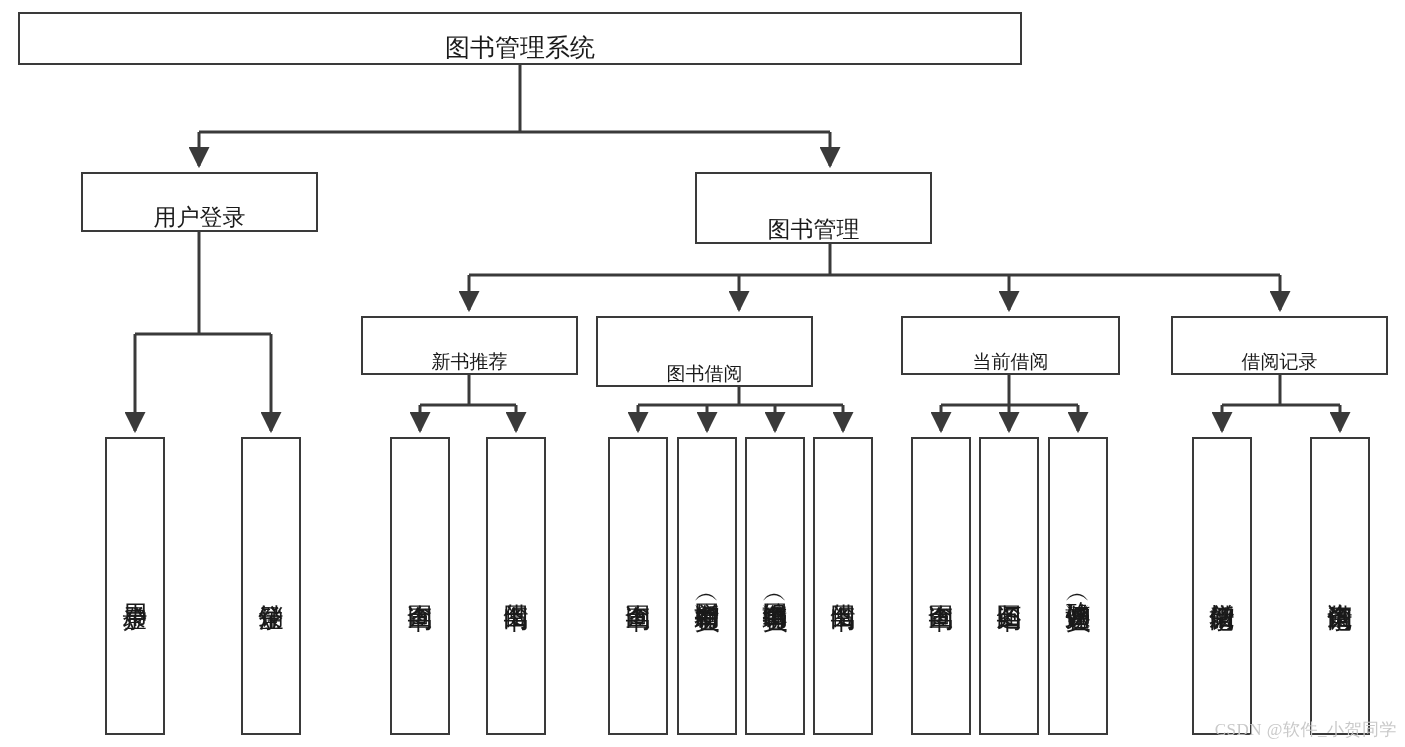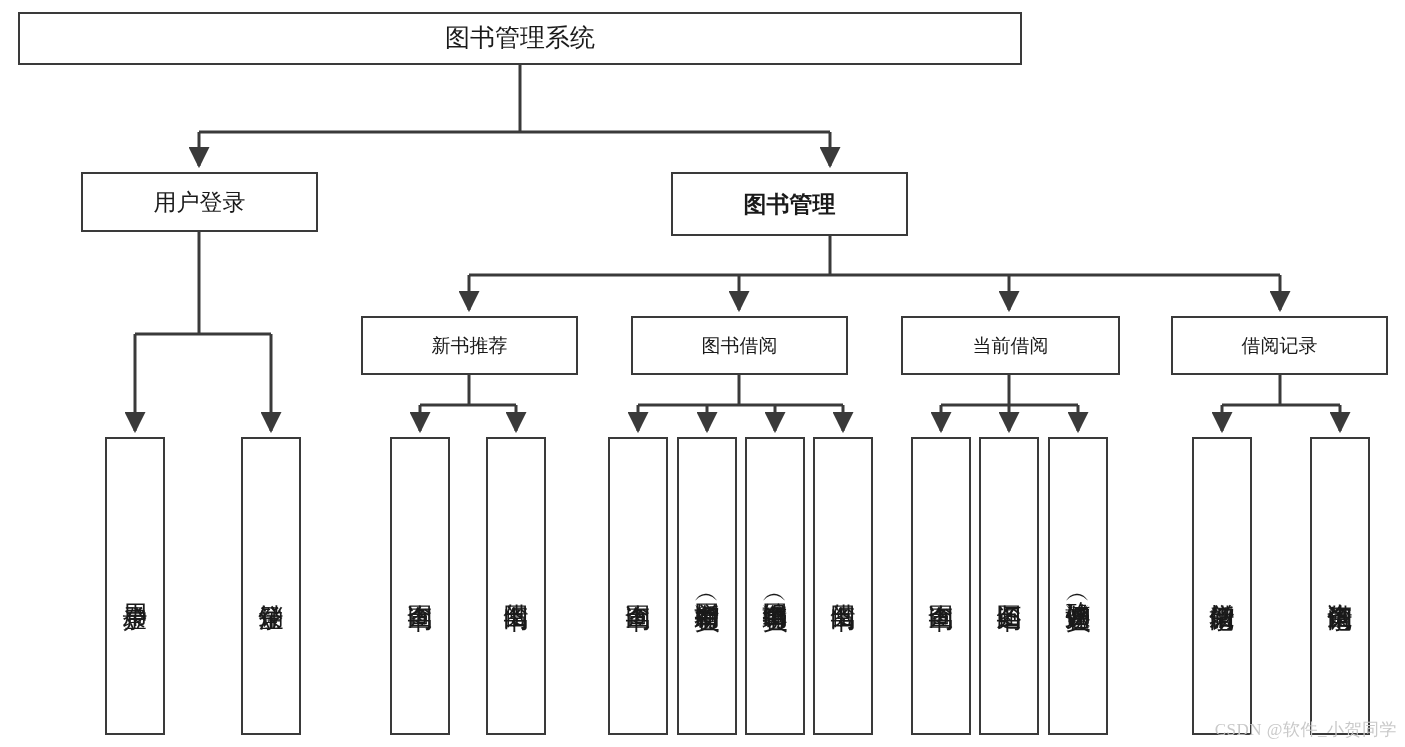--- a/index.html
+++ b/index.html
@@ -11,21 +11,21 @@
   }
   #canvas{position:relative;width:1405px;height:747px;}
   svg#wires{position:absolute;left:0;top:0;width:1405px;height:747px;}
 
   .node{
     position:absolute;
     box-sizing:border-box;
     background:#ffffff;
     border:2px solid #3a3a3a;
     display:flex;
-    align-items:center;
+    align-items:flex-end;
     justify-content:center;
     color:#1a1a1a;
   }
   .node .lbl{
     display:block;
     text-align:center;
     line-height:1.15;
     white-space:nowrap;
   }
   .node-root .lbl{font-size:25px;}
@@ -114,28 +114,28 @@
     </g>
   </svg>
 
   <div class="node node-root" style="left:18px;top:12px;width:1004px;height:53px;">
     <span class="lbl">图书管理系统</span>
   </div>
 
   <div class="node node-l2" style="left:81px;top:172px;width:237px;height:60px;">
     <span class="lbl">用户登录</span>
   </div>
-  <div class="node node-l2" style="left:671px;top:172px;width:237px;height:64px;font-weight:bold;">
+  <div class="node node-l2" style="left:695px;top:172px;width:237px;height:72px;">
     <span class="lbl">图书管理</span>
   </div>
 
   <div class="node node-l3" style="left:361px;top:316px;width:217px;height:59px;">
     <span class="lbl">新书推荐</span>
   </div>
-  <div class="node node-l3" style="left:631px;top:316px;width:217px;height:59px;">
+  <div class="node node-l3" style="left:596px;top:316px;width:217px;height:71px;">
     <span class="lbl">图书借阅</span>
   </div>
   <div class="node node-l3" style="left:901px;top:316px;width:219px;height:59px;">
     <span class="lbl">当前借阅</span>
   </div>
   <div class="node node-l3" style="left:1171px;top:316px;width:217px;height:59px;">
     <span class="lbl">借阅记录</span>
   </div>
 
   <div class="node node-leaf" style="left:105px;top:437px;width:60px;height:298px;">

